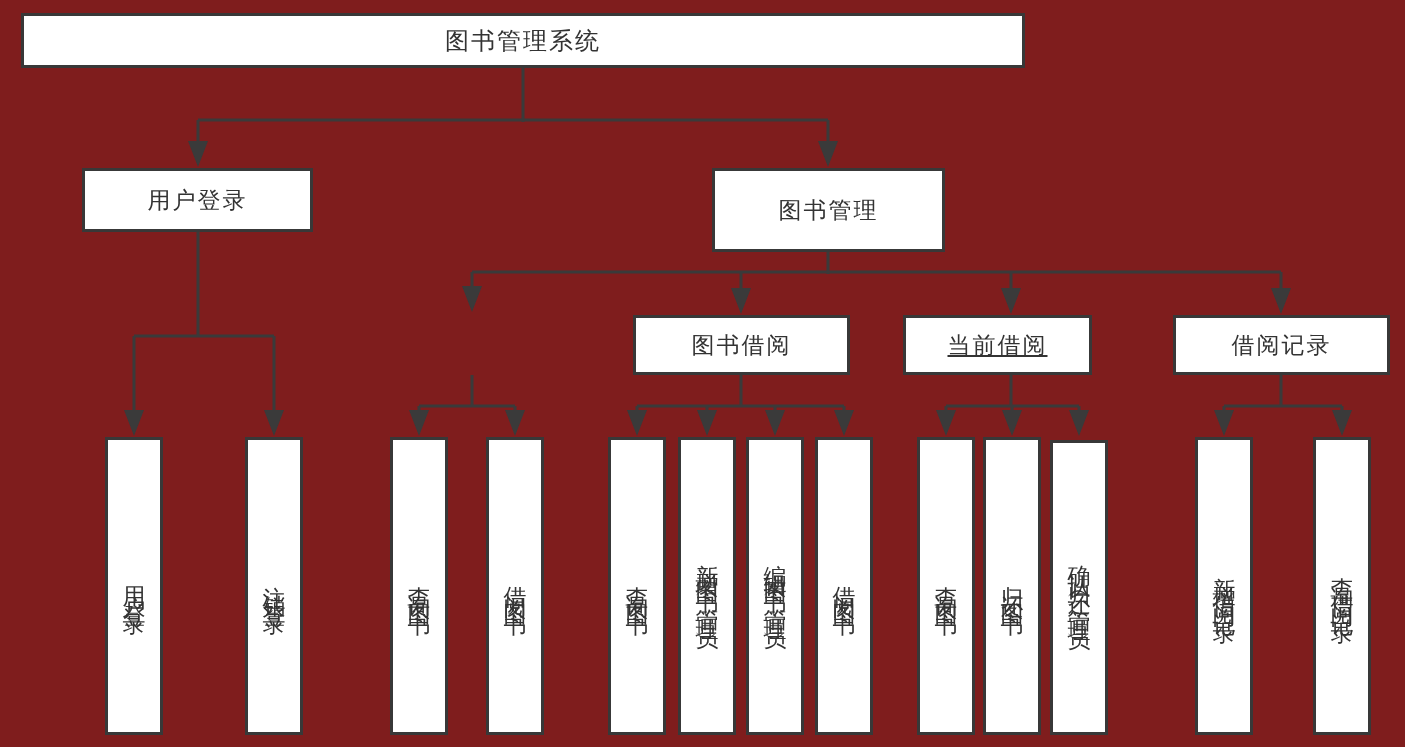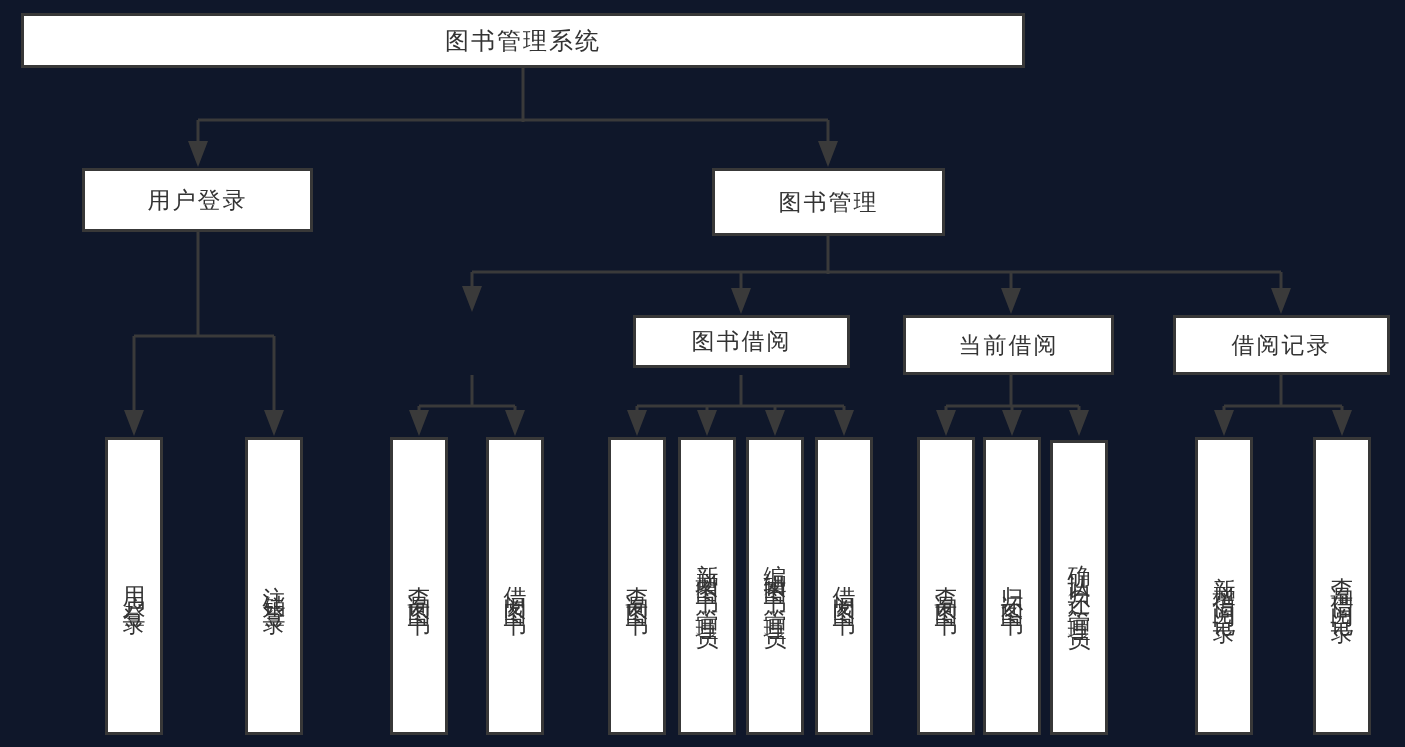--- a/index.html
+++ b/index.html
@@ -1,19 +1,19 @@
 <!DOCTYPE html>
 <html><head>
 <meta charset="utf-8">
 <style>
   html,body{margin:0;padding:0;background:#ffffff;}
   #stage{
     position:relative;
     width:1405px;height:747px;
-    background:#0f172a;
+    background:#7f1d1d;
     overflow:hidden;
     font-family:"Liberation Sans",sans-serif;
   }
   #connectors{position:absolute;left:0;top:0;}
   .node{
     position:absolute;
     box-sizing:border-box;
     background:#ffffff;
     border:3px solid #383838;
     color:#333333;
@@ -85,24 +85,24 @@
              M936 410 L956 410 L946 436 Z
              M1002 410 L1022 410 L1012 436 Z
              M1069 410 L1089 410 L1079 436 Z
              M1214 410 L1234 410 L1224 436 Z
              M1332 410 L1352 410 L1342 436 Z"></path>
   </svg>
 
   <div class="node h root" style="left:21px;top:13px;width:1004px;height:55px;">图书管理系统</div>
 
   <div class="node h" style="left:82px;top:168px;width:231px;height:64px;">用户登录</div>
-  <div class="node h" style="left:712px;top:168px;width:233px;height:68px;">图书管理</div>
+  <div class="node h" style="left:712px;top:168px;width:233px;height:84px;">图书管理</div>
 
-  <div class="node h" style="left:633px;top:315px;width:217px;height:53px;">图书借阅</div>
-  <div class="node h" style="left:903px;top:315px;width:211px;height:60px;">当前借阅</div>
+  <div class="node h" style="left:633px;top:315px;width:217px;height:60px;">图书借阅</div>
+  <div class="node h" style="left:903px;top:315px;width:189px;height:60px;text-decoration:underline;">当前借阅</div>
   <div class="node h" style="left:1173px;top:315px;width:217px;height:60px;">借阅记录</div>
 
   <div class="node v" style="left:105px;top:437px;width:58px;height:298px;">用户登录</div>
   <div class="node v" style="left:245px;top:437px;width:58px;height:298px;">注销登录</div>
 
   <div class="node v" style="left:390px;top:437px;width:58px;height:298px;">查询图书</div>
   <div class="node v" style="left:486px;top:437px;width:58px;height:298px;">借阅图书</div>
 
   <div class="node v" style="left:608px;top:437px;width:58px;height:298px;">查询图书</div>
   <div class="node v" style="left:678px;top:437px;width:58px;height:298px;">新增图书（管理员）</div>

